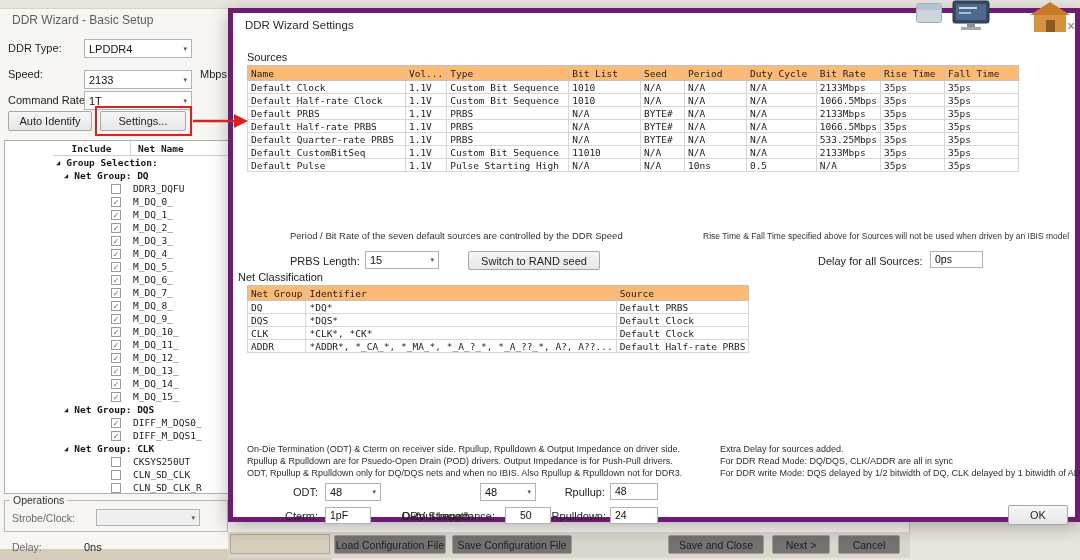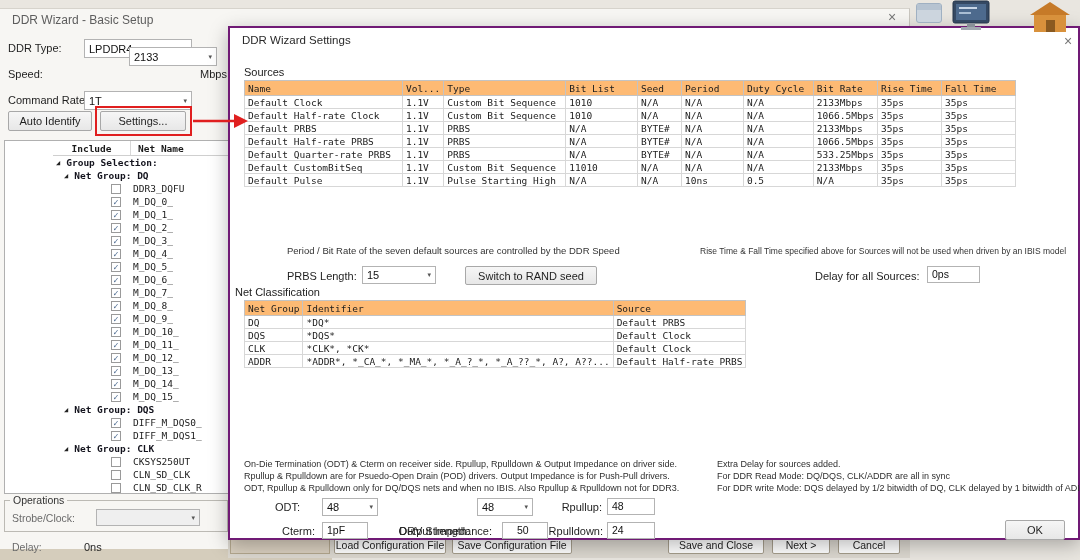--- a/index.html
+++ b/index.html
@@ -33,35 +33,35 @@
   .tree-arrow { font-size:7px; color:#222; }
   .tree-arrow.lv0 { margin-left:3px; }
   .tree-arrow.lv1 { margin-left:11px; }
   .tree-row.group .tree-label { margin-left:6px; }
   .cb { width:10px; height:10px; border:1px solid #9a9a9a; background:#fff; margin-left:58px; margin-right:12px;
         font-size:9px; line-height:9px; text-align:center; color:#49688e; flex:0 0 auto; }
 
   .opbox { border:1px solid #bcbab4; }
   .opbox-label { font-size:10.5px; color:#333; background:#f7f6f3; padding:0 3px; }
 
-  .dialog { left:228px; top:26px; width:852px; height:514px; background:#fff; border:2px solid #701a75;
+  .dialog { left:228px; top:8px; width:852px; height:514px; background:#fff; border:5px solid #701a75;
             box-shadow:0 5px 18px rgba(0,0,0,.28); z-index:10; }
   .dlg-title { left:12px; top:6px; font-size:11.5px; color:#2a2a2a; }
   .section-lbl { font-size:11px; color:#222; }
 
   table.grid { border-collapse:collapse; table-layout:fixed; font-family:"DejaVu Sans Mono", monospace; font-size:9.5px; color:#1c1c1c; background:#fff; }
   table.grid th, table.grid td { border:1px solid #d7d7d7; text-align:left; padding:0 3px; white-space:nowrap; overflow:hidden; height:13px; font-weight:normal; }
   table.grid th { height:15px; border-color:#c3c3c3; background:#fdba74; }
 
   .note { font-size:9.5px; color:#333; white-space:nowrap; }
   .note-sm { font-size:8.5px; }
   .note-line { font-size:9px; color:#2e2e2e; line-height:12px; white-space:nowrap; }
 
   .bottom-strip { left:228px; top:532px; width:682px; height:26px; background:#dbd7cf; z-index:5; }
-  .bottom-btn { position:absolute; top:535px; height:19px; font-size:10.5px; background:#ffffff; border:1px solid #a59d8c; z-index:6; }
+  .bottom-btn { position:absolute; top:535px; height:19px; font-size:10.5px; background:#737373; border:1px solid #a59d8c; z-index:6; }
   .tan-block { left:230px; top:534px; width:100px; height:20px; background:#d9cfbf; border:1px solid #b3a78e; z-index:6; }
   .beige-corner { left:0; top:549px; width:332px; height:11px; background:#d5cdbc; z-index:4; }
 
   .annot { left:0; top:0; z-index:100; pointer-events:none; }
   .di { z-index:30; }
 </style>
 </head>
 <body>
 
 <div class="screen">
@@ -70,21 +70,21 @@
   <div class="abs win-title">DDR Wizard - Basic Setup</div>
   <div class="abs close-x" style="left:888px; top:10px;">×</div>
 
   <div class="abs lbl" style="left:8px; top:42px;">DDR Type:</div>
   <div class="abs dd" style="left:84px; top:39px; width:108px;">
     <span>LPDDR4</span>
     <span class="dd-ar">▾</span>
   </div>
 
   <div class="abs lbl" style="left:8px; top:68px;">Speed:</div>
-  <div class="abs dd" style="left:84px; top:47px; width:88px;margin-left:45px;">
+  <div class="abs dd" style="left:84px; top:70px; width:108px;">
     <span>2133</span>
     <span class="dd-ar">▾</span>
   </div>
   <div class="abs lbl" style="left:200px; top:68px;">Mbps</div>
 
   <div class="abs lbl" style="left:8px; top:94px;">Command Rate:</div>
   <div class="abs dd" style="left:84px; top:91px; width:108px;">
     <span>1T</span>
     <span class="dd-ar">▾</span>
   </div>
@@ -404,21 +404,21 @@
         <div class="note-line">On-Die Termination (ODT) &amp; Cterm on receiver side.  Rpullup, Rpulldown &amp; Output Impedance on driver side.</div>
         <div class="note-line">Rpullup &amp; Rpulldown are for Psuedo-Open Drain (POD) drivers.  Output Impedance is for Push-Pull drivers.</div>
         <div class="note-line">ODT, Rpullup &amp; Rpulldown only for DQ/DQS nets and when no IBIS.  Also Rpullup &amp; Rpulldown not for DDR3.</div>
       </div>
     <div class="abs" style="left:487px; top:430px; width:362px; overflow:hidden;">
         <div class="note-line">Extra Delay for sources added.</div>
         <div class="note-line">For DDR Read Mode: DQ/DQS, CLK/ADDR are all in sync</div>
         <div class="note-line">For DDR write Mode: DQS delayed by 1/2 bitwidth of DQ, CLK delayed by 1 bitwidth of ADDR</div>
       </div>
 
-    <div class="abs lbl" style="left:30px; top:473px; width:55px; text-align:center;">ODT:</div>
+    <div class="abs lbl" style="left:30px; top:473px; width:55px; text-align:right;">ODT:</div>
     <div class="abs dd" style="left:92px; top:470px; width:56px; height:18px;">
       <span>48</span>
       <span class="dd-ar">▾</span>
     </div>
     <div class="abs lbl" style="left:160px; top:473px; width:80px; text-align:right;margin-top:24px;">DRV Strength:</div>
     <div class="abs dd" style="left:247px; top:470px; width:56px; height:18px;">
       <span>48</span>
       <span class="dd-ar">▾</span>
     </div>
     <div class="abs lbl" style="left:320px; top:473px; width:52px; text-align:right;">Rpullup:</div>

